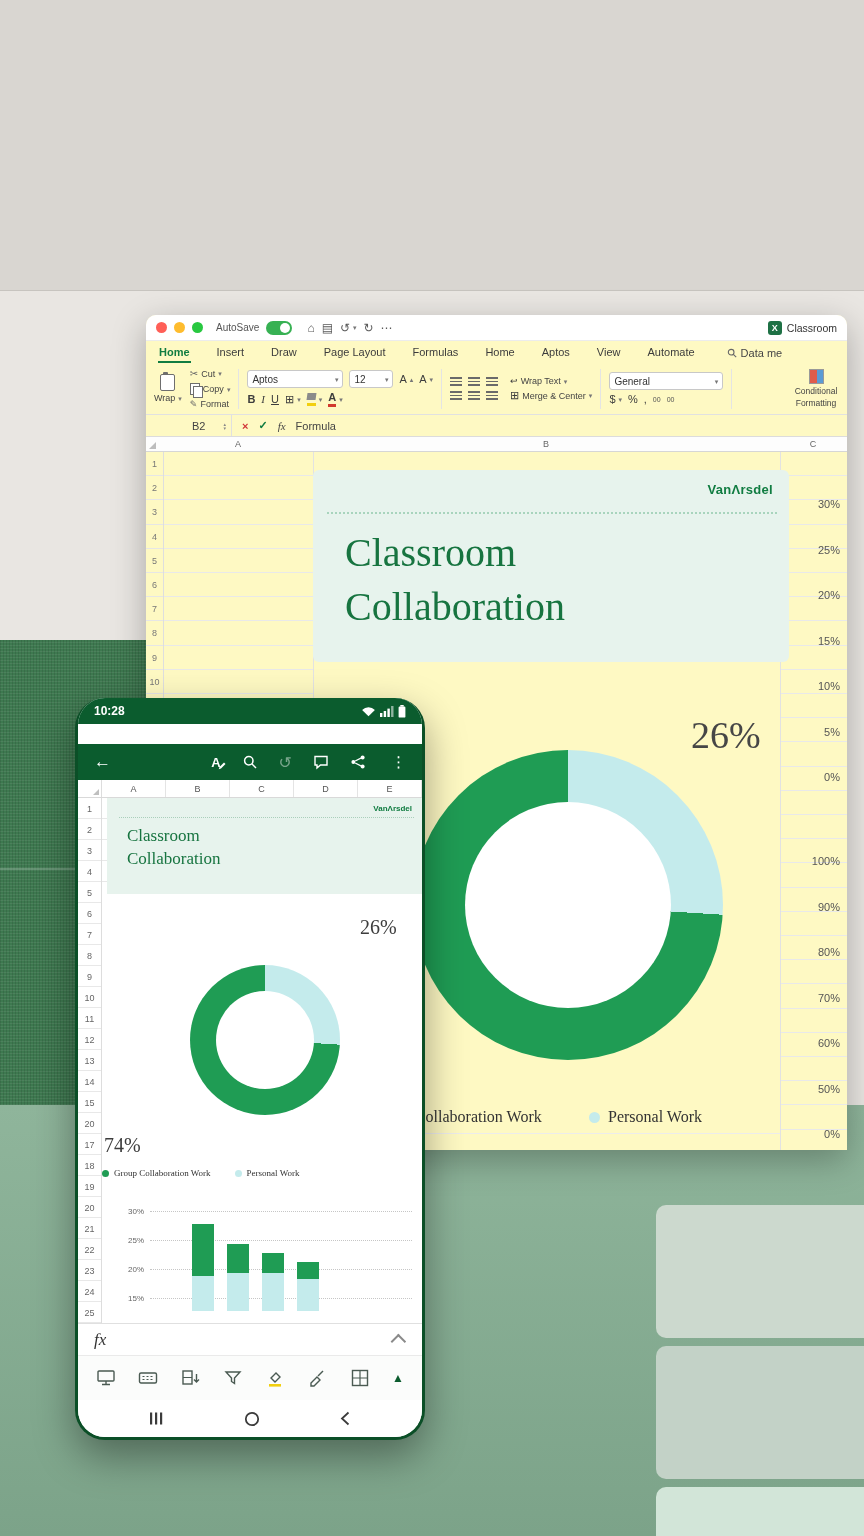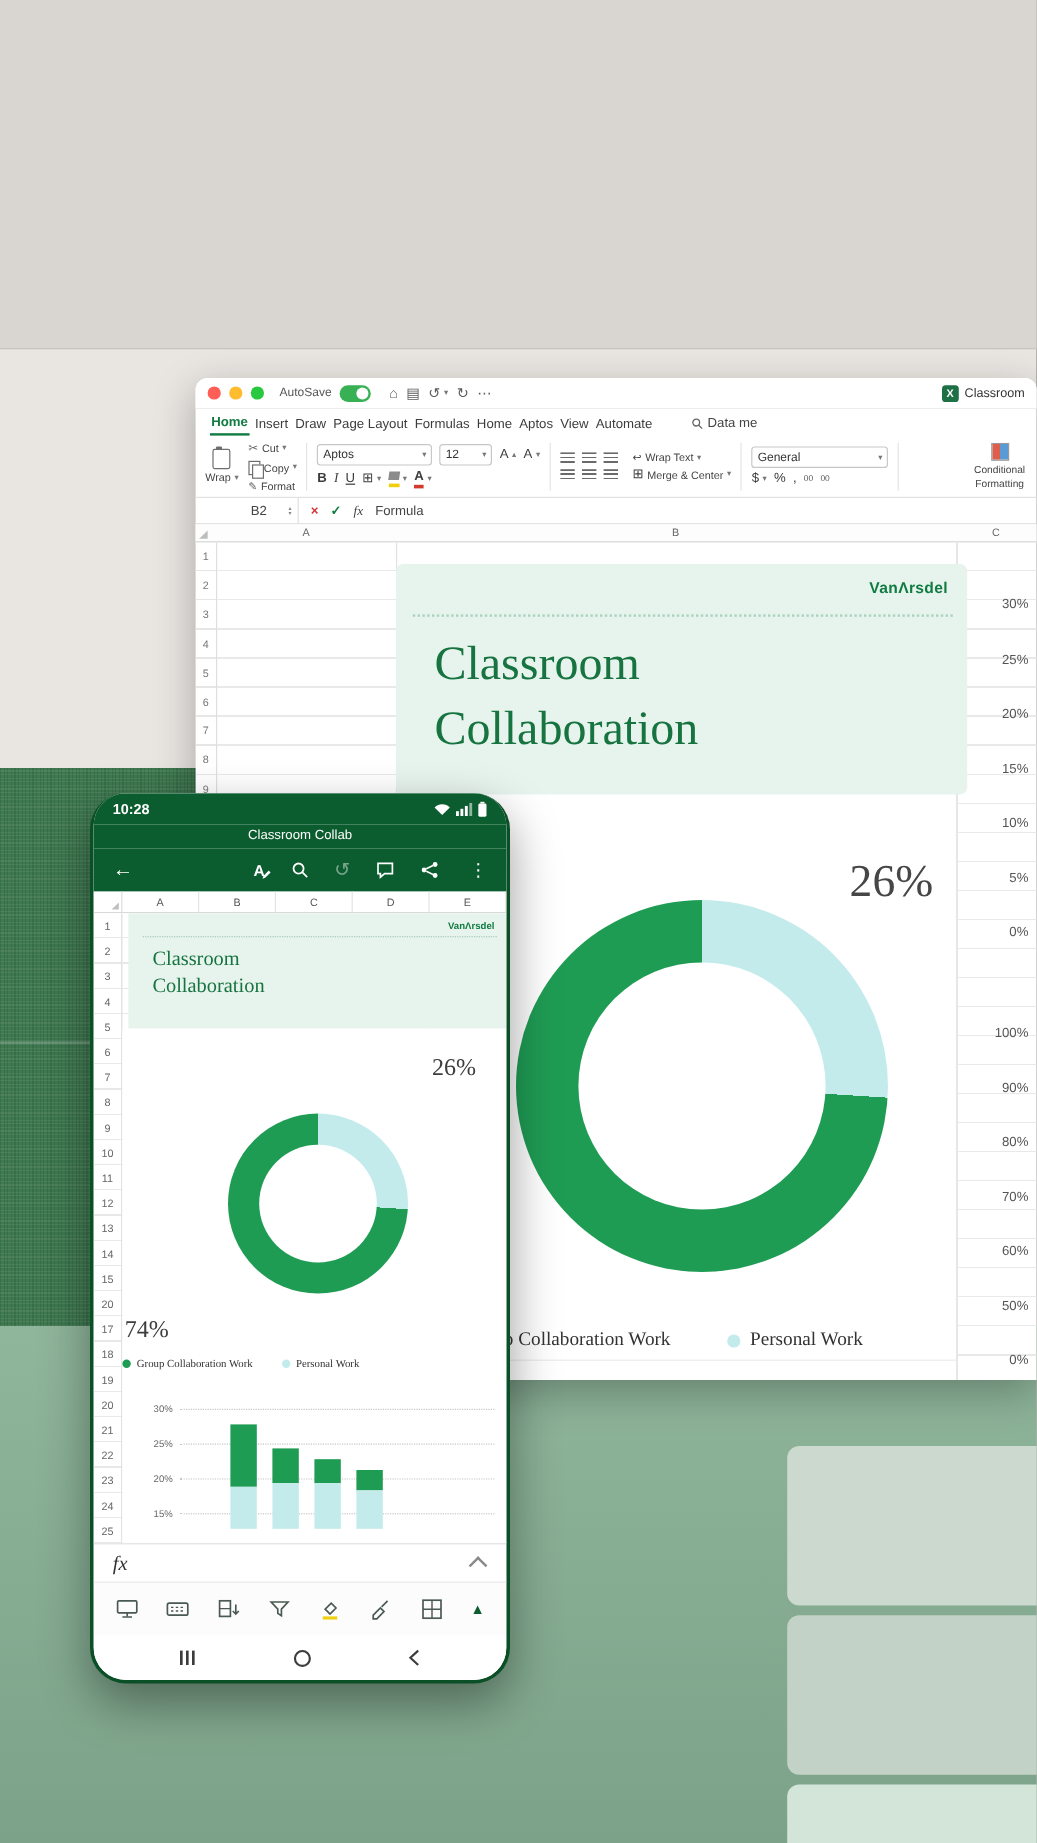--- a/index.html
+++ b/index.html
@@ -14,21 +14,21 @@
       repeating-linear-gradient(0deg,rgba(255,255,255,.07) 0 1px,transparent 1px 3px);}
   .fabric-seam{left:0;top:868px;width:170px;height:2px;background:rgba(255,255,255,.22);}
   .sage{left:0;top:1105px;width:864px;height:431px;background:linear-gradient(#8fb59b,#7ca389);}
   .sage-card{left:656px;width:220px;border-radius:10px;}
 
   
   .headline{left:0;top:72px;width:864px;text-align:center;font-weight:700;font-size:56px;line-height:88px;
     color:#0c7a3c;letter-spacing:-1px;}
 
   
-  .xlwin{left:163px;top:315px;width:701px;height:835px;background:#ffffff;border-radius:10px 10px 0 0;
+  .xlwin{left:146px;top:315px;width:701px;height:835px;background:#fef9c3;border-radius:10px 10px 0 0;
     box-shadow:0 10px 34px rgba(0,0,0,.28);font-size:10px;color:#444;}
   .titlebar{position:absolute;left:0;top:0;right:0;height:26px;border-radius:10px 10px 0 0;background:#fff;
     display:flex;align-items:center;padding:0 10px;gap:7px;border-bottom:1px solid #ececec;box-sizing:border-box;}
   .tl{width:11px;height:11px;border-radius:50%;}
   .switch{width:26px;height:14px;border-radius:7px;background:#37b153;position:relative;}
   .switch::after{content:'';position:absolute;right:2px;top:2px;width:10px;height:10px;border-radius:50%;background:#fff;}
   .tbico{font-size:12px;color:#5a5a5a;line-height:1;}
   .caret{font-size:7px;color:#777;line-height:1;}
   .docid{display:flex;align-items:center;gap:5px;margin-left:auto;white-space:nowrap;}
   .xlogo{width:14px;height:14px;background:#1e7145;border-radius:3px;color:#fff;font-size:9px;font-weight:700;
@@ -95,21 +95,21 @@
   .bigpct{position:absolute;font-family:"Liberation Serif",serif;color:#464646;}
 
   .lgnd{position:absolute;display:flex;align-items:center;gap:8px;font-family:"Liberation Serif",serif;
     font-size:16px;color:#333;white-space:nowrap;}
   .dot{width:11px;height:11px;border-radius:50%;flex:0 0 auto;}
   .axcol{position:absolute;left:640px;width:56px;display:flex;flex-direction:column;
     justify-content:space-between;align-items:flex-end;font-size:11px;color:#555;padding-right:2px;box-sizing:border-box;}
   .axlbl{line-height:12px;}
 
   
-  .phone{left:75px;top:661px;width:350px;height:742px;background:#0b4f27;border-radius:30px;
+  .phone{left:75px;top:698px;width:350px;height:742px;background:#0b4f27;border-radius:30px;
     box-shadow:0 16px 40px rgba(0,0,0,.38);z-index:5;}
   .ph-screen{position:absolute;left:3px;right:3px;top:0;bottom:3px;background:#fff;border-radius:27px;overflow:hidden;}
   .ph-status{position:absolute;left:0;top:0;right:0;height:26px;background:#0b5c2e;display:flex;align-items:center;
     padding:0 16px;color:#fff;font-size:12px;font-weight:700;box-sizing:border-box;}
   .ph-staticons{margin-left:auto;display:flex;align-items:center;gap:4px;}
   .ph-apptitle{position:absolute;left:0;top:26px;right:0;height:20px;background:#0b5c2e;color:#fff;
     text-align:center;font-size:11px;line-height:18px;}
   .ph-toolbar{position:absolute;left:0;top:46px;right:0;height:36px;background:#0b5c2e;display:flex;
     align-items:center;padding:0 16px;gap:0;color:#fff;box-sizing:border-box;}
   .ph-tbgroup{margin-left:auto;display:flex;align-items:center;gap:21px;}
@@ -182,21 +182,21 @@
       </span>
       <span class="tbico">↻</span>
       <span class="tbico">⋯</span>
       <span class="docid">
         <span class="xlogo">X</span>
         <span style="font-size:10.5px;color:#333;">Classroom</span>
       </span>
     </div>
 
     <div class="tabsrow">
-      <span id="rtabs" style="display:flex;gap:4px;align-items:flex-end;">
+      <span id="rtabs" style="display:flex;gap:25px;align-items:flex-start;">
           <div class="rtab active">Home</div>
           <div class="rtab">Insert</div>
           <div class="rtab">Draw</div>
           <div class="rtab">Page Layout</div>
           <div class="rtab">Formulas</div>
           <div class="rtab">Home</div>
           <div class="rtab">Aptos</div>
           <div class="rtab">View</div>
           <div class="rtab">Automate</div>
         </span>
@@ -423,21 +423,20 @@
               <rect x="7.4" y="2.6" width="2.4" height="8.4" fill="#fff"></rect>
               <rect x="11.1" y="0" width="2.4" height="11" fill="#fff" opacity=".55"></rect>
             </svg>
           <svg width="8" height="13" viewBox="0 0 8 13">
               <rect x="2.3" y="0" width="3.4" height="1.6" fill="#fff"></rect>
               <rect x="0.6" y="1.6" width="6.8" height="11" rx="1.2" fill="#fff"></rect>
             </svg>
         </span>
       </div>
 
-      <div class="ph-apptitle">Classroom Collab</div>
 
       <div class="ph-toolbar">
         <span style="font-size:17px;">←</span>
         <span class="ph-tbgroup">
           <span style="position:relative;font-size:13px;font-weight:700;">A<svg width="9" height="9" viewBox="0 0 12 12" style="position:absolute;right:-6px;bottom:0;">
                 <path d="M1 11 l1-3 6-6 2 2-6 6z" fill="#fff"></path>
               </svg></span>
           <svg width="16" height="16" viewBox="0 0 16 16">
               <circle cx="6.8" cy="6.8" r="4.2" fill="none" stroke="#fff" stroke-width="1.5"></circle>
               <line x1="10" y1="10" x2="14" y2="14" stroke="#fff" stroke-width="1.5"></line>

